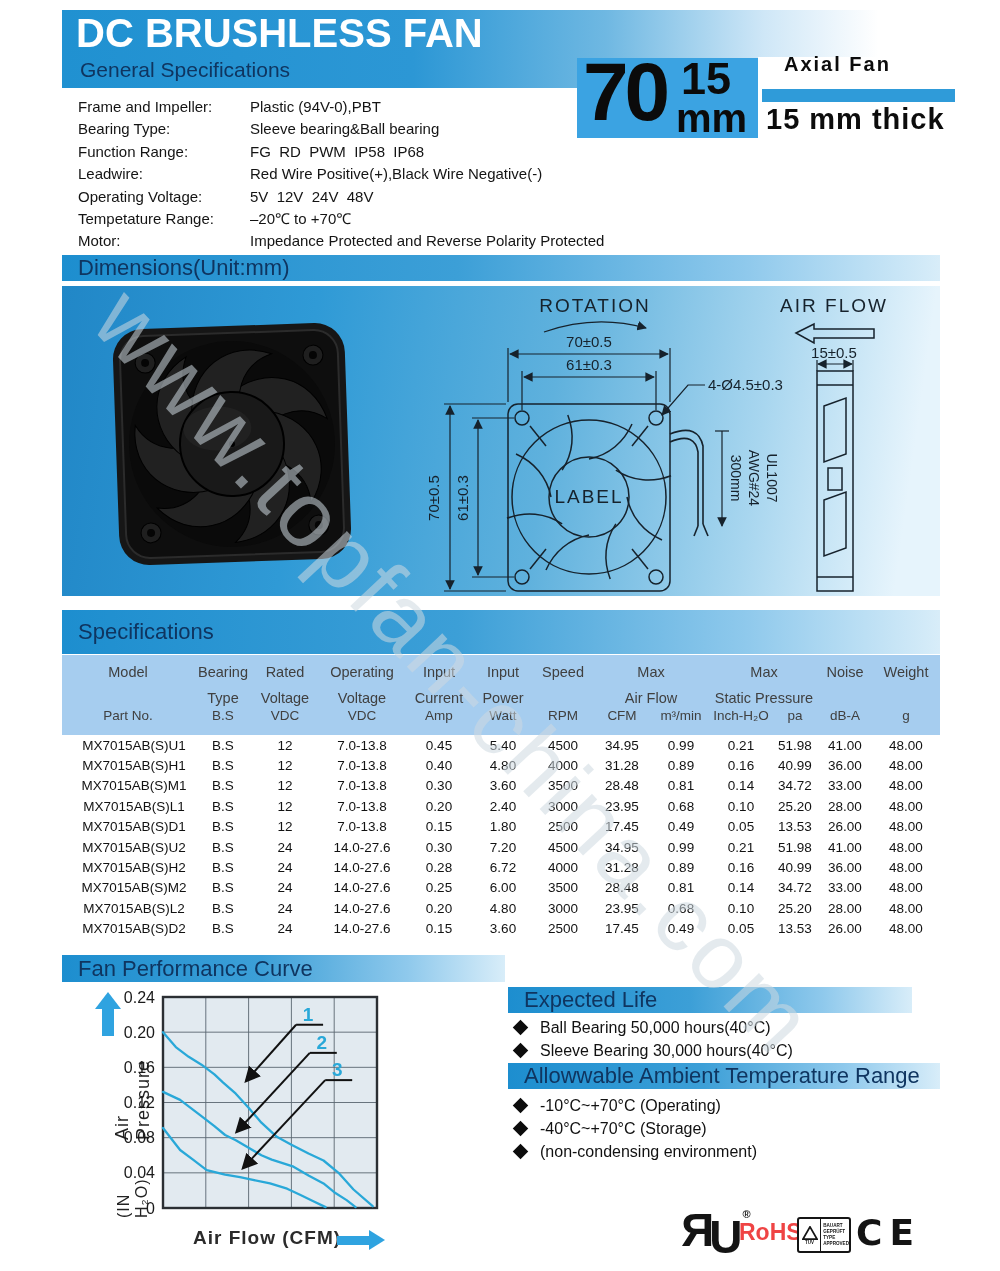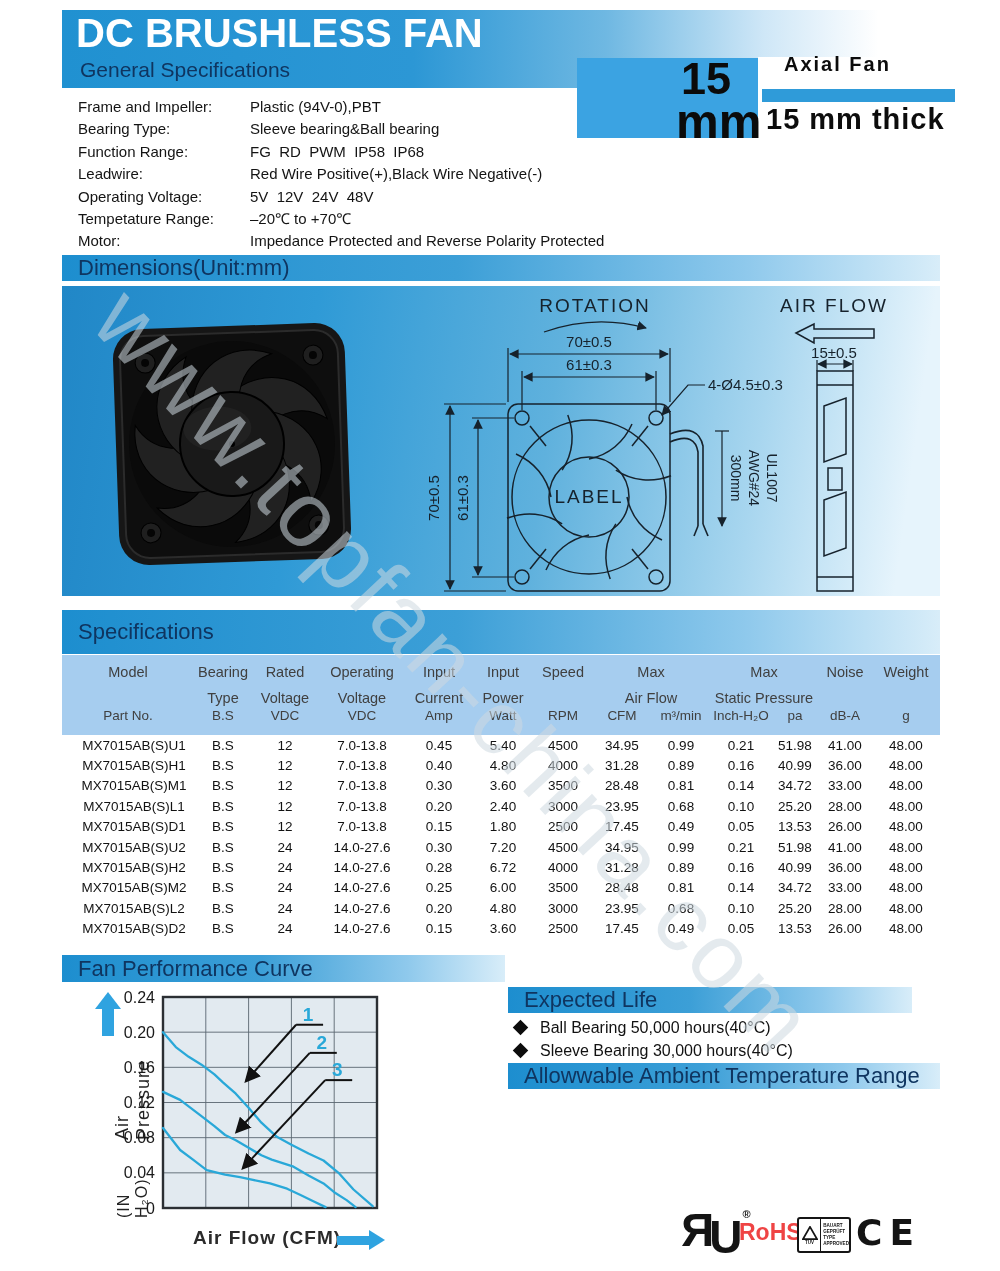--- a/index.html
+++ b/index.html
@@ -8,21 +8,21 @@
 
   
   .header-band{position:absolute;left:62px;top:10px;width:878px;height:78px;
     background:linear-gradient(to right,#2091d1 0%,#2c97d5 40%,#6fb8e2 62%,#cfe7f7 80%,#ffffff 93%);}
   .header-title{position:absolute;left:76px;top:11px;font-size:40px;font-weight:bold;color:#fff;letter-spacing:0;}
   .header-sub{position:absolute;left:80px;top:58px;font-size:21px;color:#0f3560;}
   .header-white-patch{position:absolute;left:758px;top:57px;width:182px;height:32px;background:#fff;}
   .size-badge{position:absolute;left:577px;top:58px;width:181px;height:80px;background:#3ba3e2;}
   .badge-70{position:absolute;left:6px;top:-7px;font-size:82px;font-weight:bold;color:#0b0b0b;letter-spacing:-4px;line-height:1;}
   .badge-15{position:absolute;left:104px;top:-2px;font-size:45px;font-weight:bold;color:#0b0b0b;line-height:1;}
-  .badge-mm{position:absolute;left:99px;top:40px;font-size:48px;font-weight:bold;color:#0b0b0b;line-height:1;}
+  .badge-mm{position:absolute;left:99px;top:40px;font-size:40px;font-weight:bold;color:#0b0b0b;line-height:1;}
   .axial-fan{position:absolute;left:784px;top:53px;font-size:20px;font-weight:bold;color:#0c0c0c;letter-spacing:2px;}
   .axial-bar{position:absolute;left:762px;top:89px;width:193px;height:13px;background:#2f9bd9;}
   .thick-label{position:absolute;left:766px;top:103px;font-size:29px;font-weight:bold;color:#0c0c0c;letter-spacing:1px;}
 
   
   .gs-list{position:absolute;left:78px;top:96px;width:620px;}
   .gs-row{display:flex;line-height:22.4px;font-size:15px;color:#141414;}
   .gs-label{width:172px;flex:none;}
   .gs-value{white-space:pre;}
 
@@ -87,20 +87,21 @@
 </head>
 <body>
 
 <div class="page">
 
   <div class="header-band"></div>
   <div class="header-title">DC BRUSHLESS FAN</div>
   <div class="header-sub">General Specifications</div>
   <div class="header-white-patch"></div>
   <div class="size-badge">
+    <span class="badge-70">70</span>
     <span class="badge-15">15</span>
     <span class="badge-mm">mm</span>
   </div>
   <div class="axial-fan">Axial Fan</div>
   <div class="axial-bar"></div>
   <div class="thick-label">15 mm thick</div>
 
   <div class="gs-list">
     <div class="gs-row">
         <span class="gs-label">Frame and Impeller:</span>
@@ -524,20 +525,34 @@
       </div>
     <div class="bullet">
         <span class="diamond"></span>
         <span>Sleeve Bearing 30,000 hours(40°C)</span>
       </div>
   </div>
 
   <div class="bar" style="left:508px;top:1063px;width:432px;">
     <span>Allowwable Ambient Temperature Range</span>
   </div>
+  <div class="bullet-list" style="left:508px;top:1094px;">
+    <div class="bullet">
+        <span class="diamond"></span>
+        <span>-10°C~+70°C (Operating)</span>
+      </div>
+    <div class="bullet">
+        <span class="diamond"></span>
+        <span>-40°C~+70°C (Storage)</span>
+      </div>
+    <div class="bullet">
+        <span class="diamond"></span>
+        <span>(non-condensing environment)</span>
+      </div>
+  </div>
 
   <div class="ul-mark">
     <span class="ul-r">R</span><span class="ul-u">U</span><span class="ul-reg">®</span>
   </div>
   <div class="rohs">RoHS</div>
   <div class="tuv-badge">
     <div class="tuv-left">
       <svg width="16" height="14" viewBox="0 0 18 16">
           <path d="M9 1 L17 15 L1 15 Z" fill="none" stroke="#151515" stroke-width="2"></path>
         </svg>

